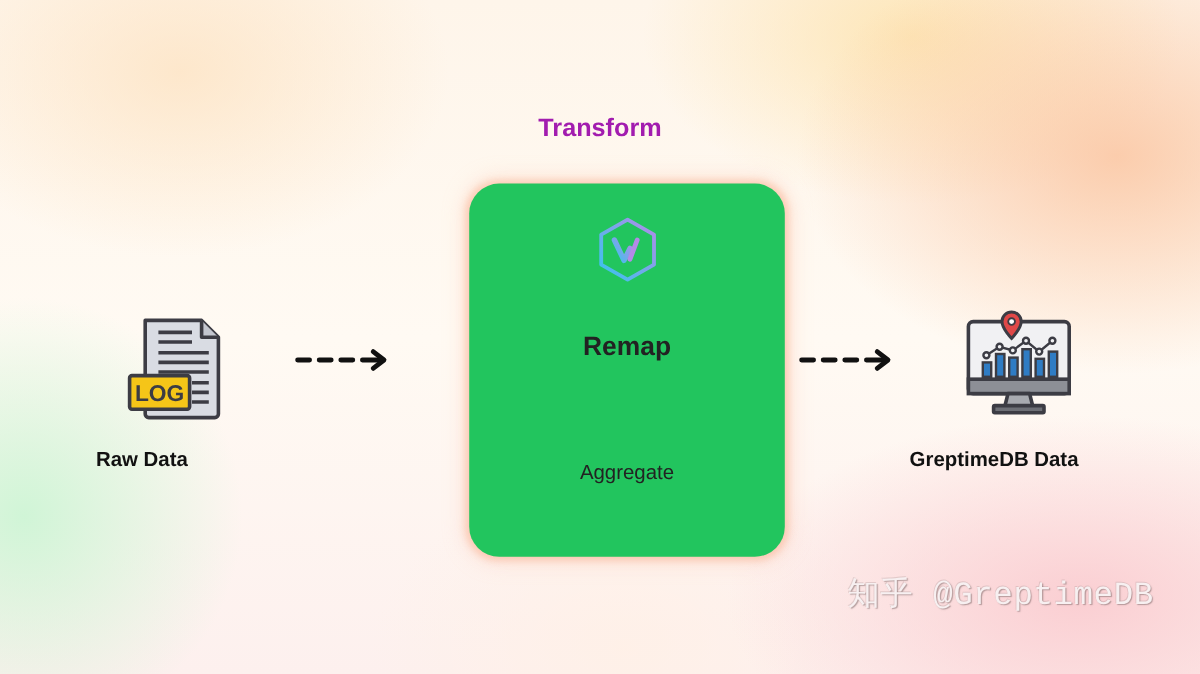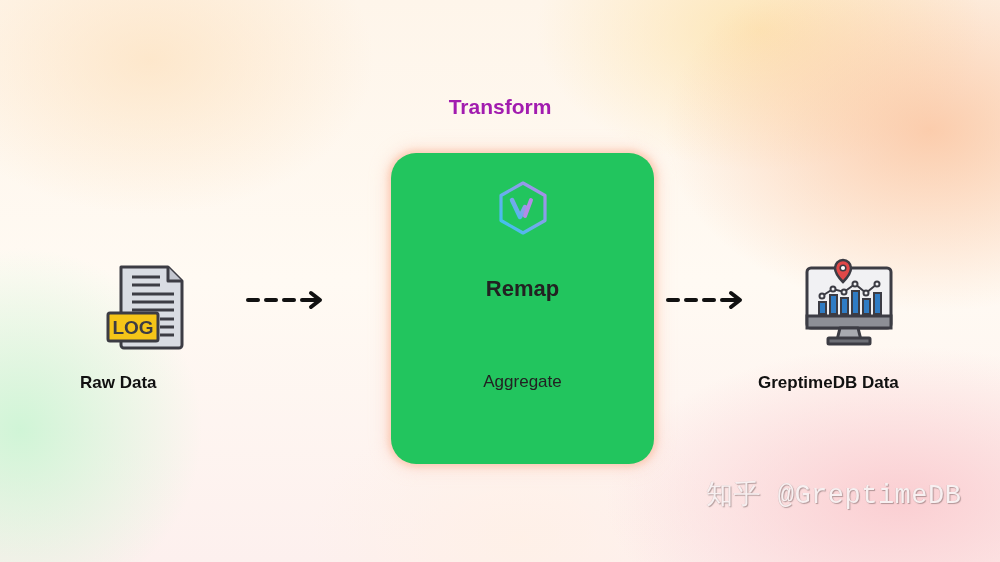--- a/index.html
+++ b/index.html
@@ -77,21 +77,21 @@
       <linearGradient id="lg" x1="0" y1="1" x2="1" y2="0">
         <stop offset="0" stop-color="#35c6ee"></stop>
         <stop offset="1" stop-color="#b48ae8"></stop>
       </linearGradient>
     </defs>
     <polygon points="26,3 48,15.5 48,40.5 26,53 4,40.5 4,15.5" fill="none" stroke="url(#lg)" stroke-width="3.2" stroke-linejoin="round"></polygon>
     <path d="M15 20 L23 37 L28 27" fill="none" stroke="url(#lg)" stroke-width="4.5" stroke-linecap="round" stroke-linejoin="round"></path>
     <path d="M34 20 L28 36" fill="none" stroke="#b48ae8" stroke-width="4" stroke-linecap="round"></path>
   </svg>
   <div class="main-op">Remap</div>
-  <div class="op" style="top:219px;">Aggregate</div>
+  <div class="op" style="top:231px;">Aggregate</div>
 </div>
 
 <svg class="arrow" style="left:664px;top:290px;" viewBox="0 0 80 20">
   <g stroke="#111" stroke-width="4" stroke-linecap="round">
     <line x1="4" y1="10" x2="14" y2="10"></line>
     <line x1="22" y1="10" x2="32" y2="10"></line>
     <line x1="40" y1="10" x2="50" y2="10"></line>
     <line x1="58" y1="10" x2="74" y2="10"></line>
   </g>
   <path d="M67 3 L76 10 L67 17" fill="none" stroke="#111" stroke-width="4" stroke-linecap="round" stroke-linejoin="round"></path>

